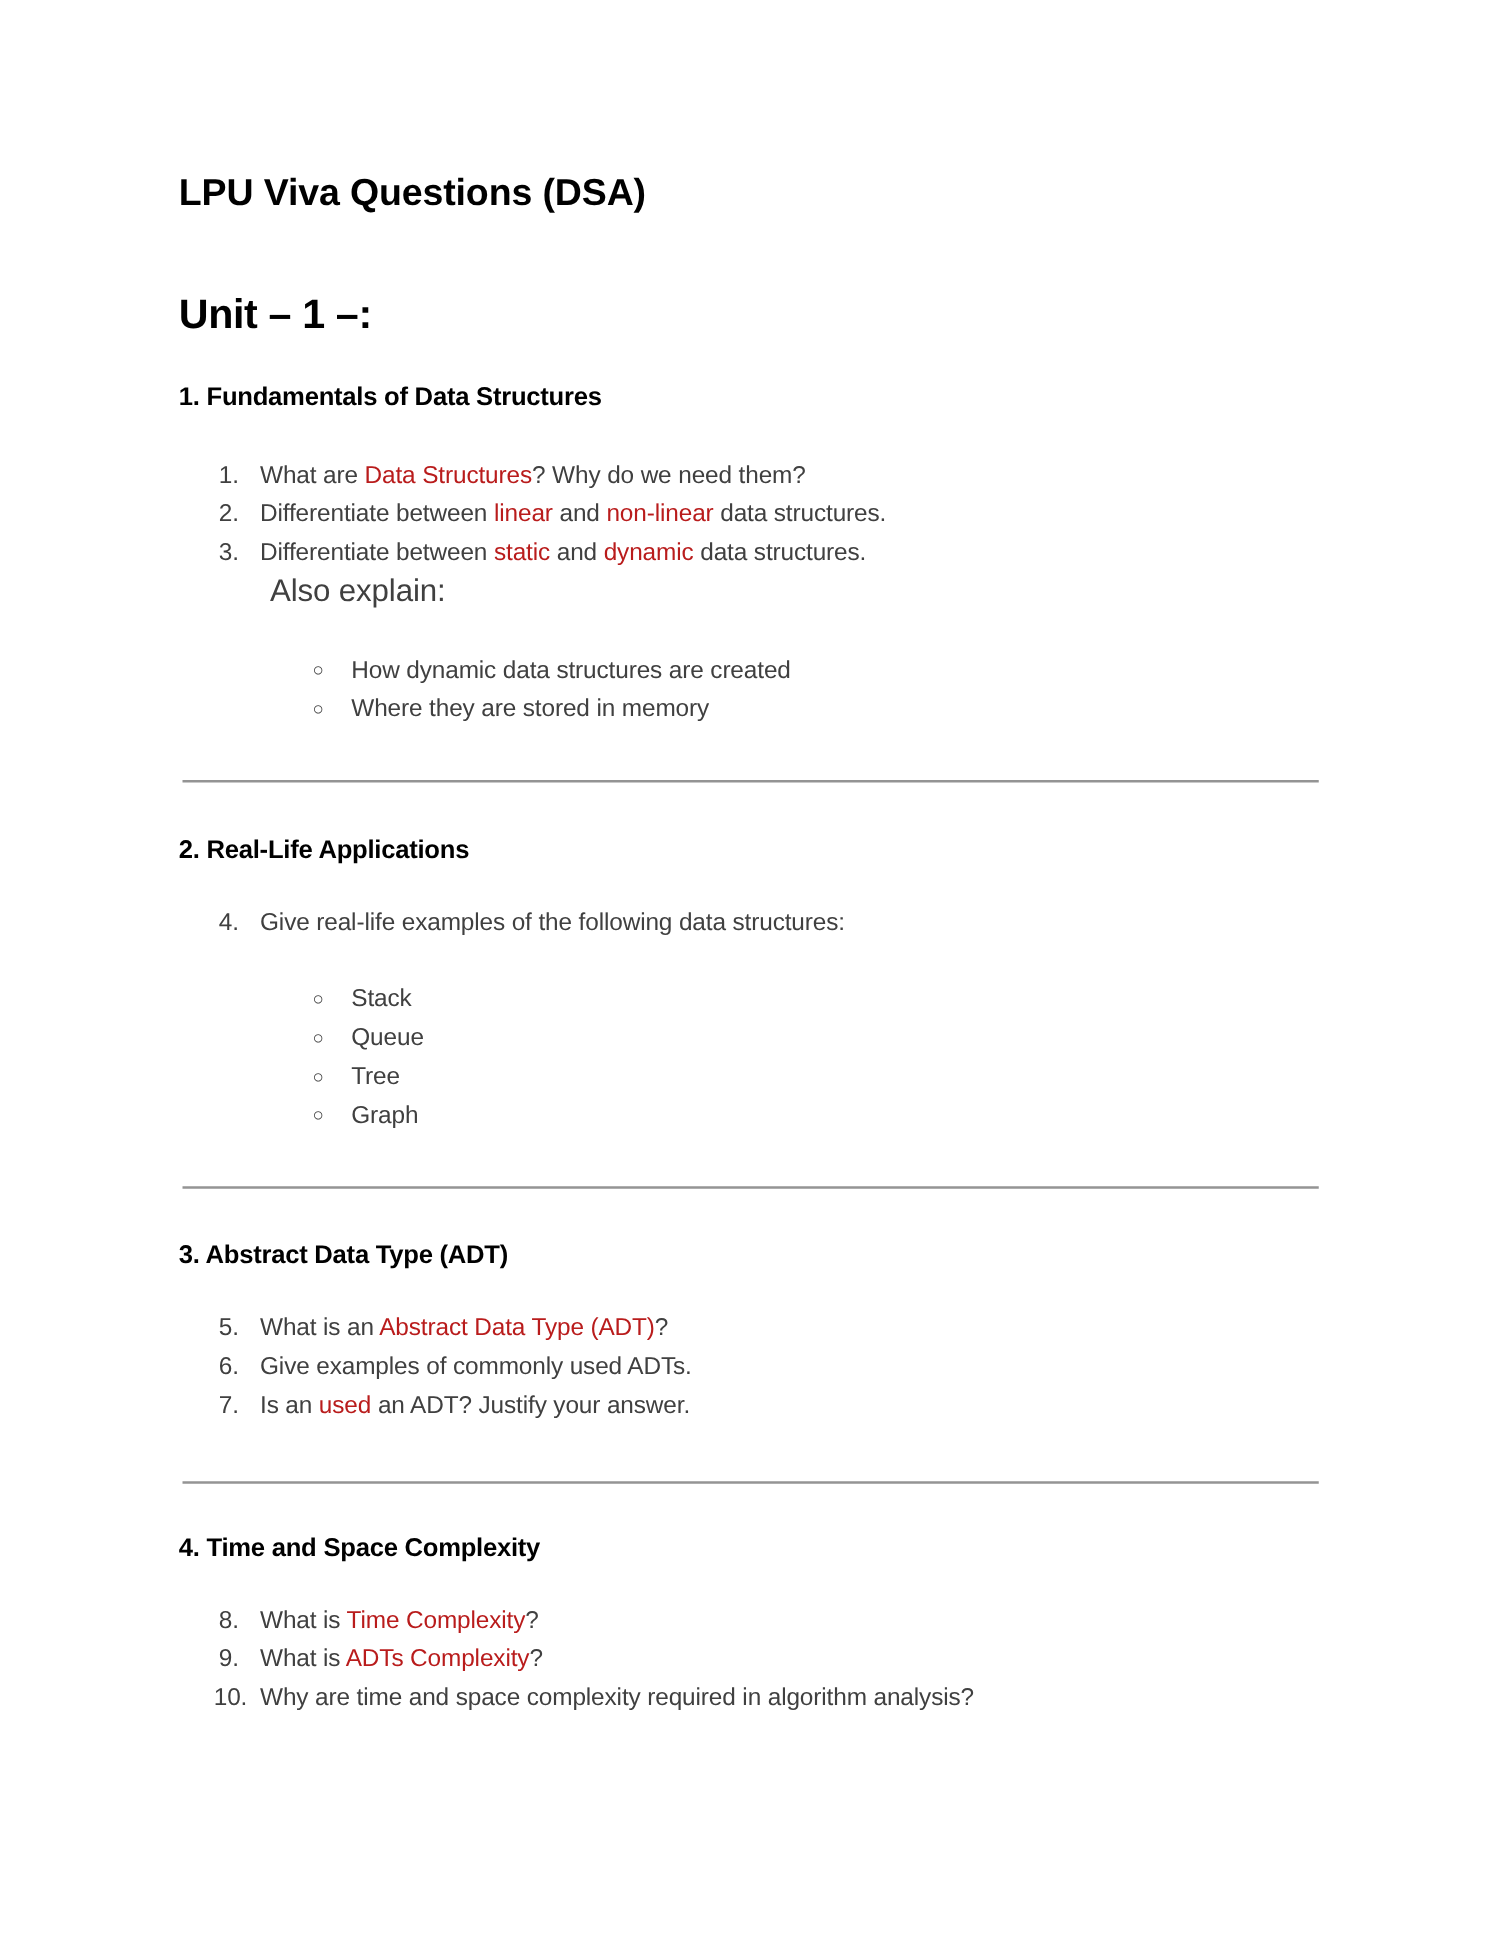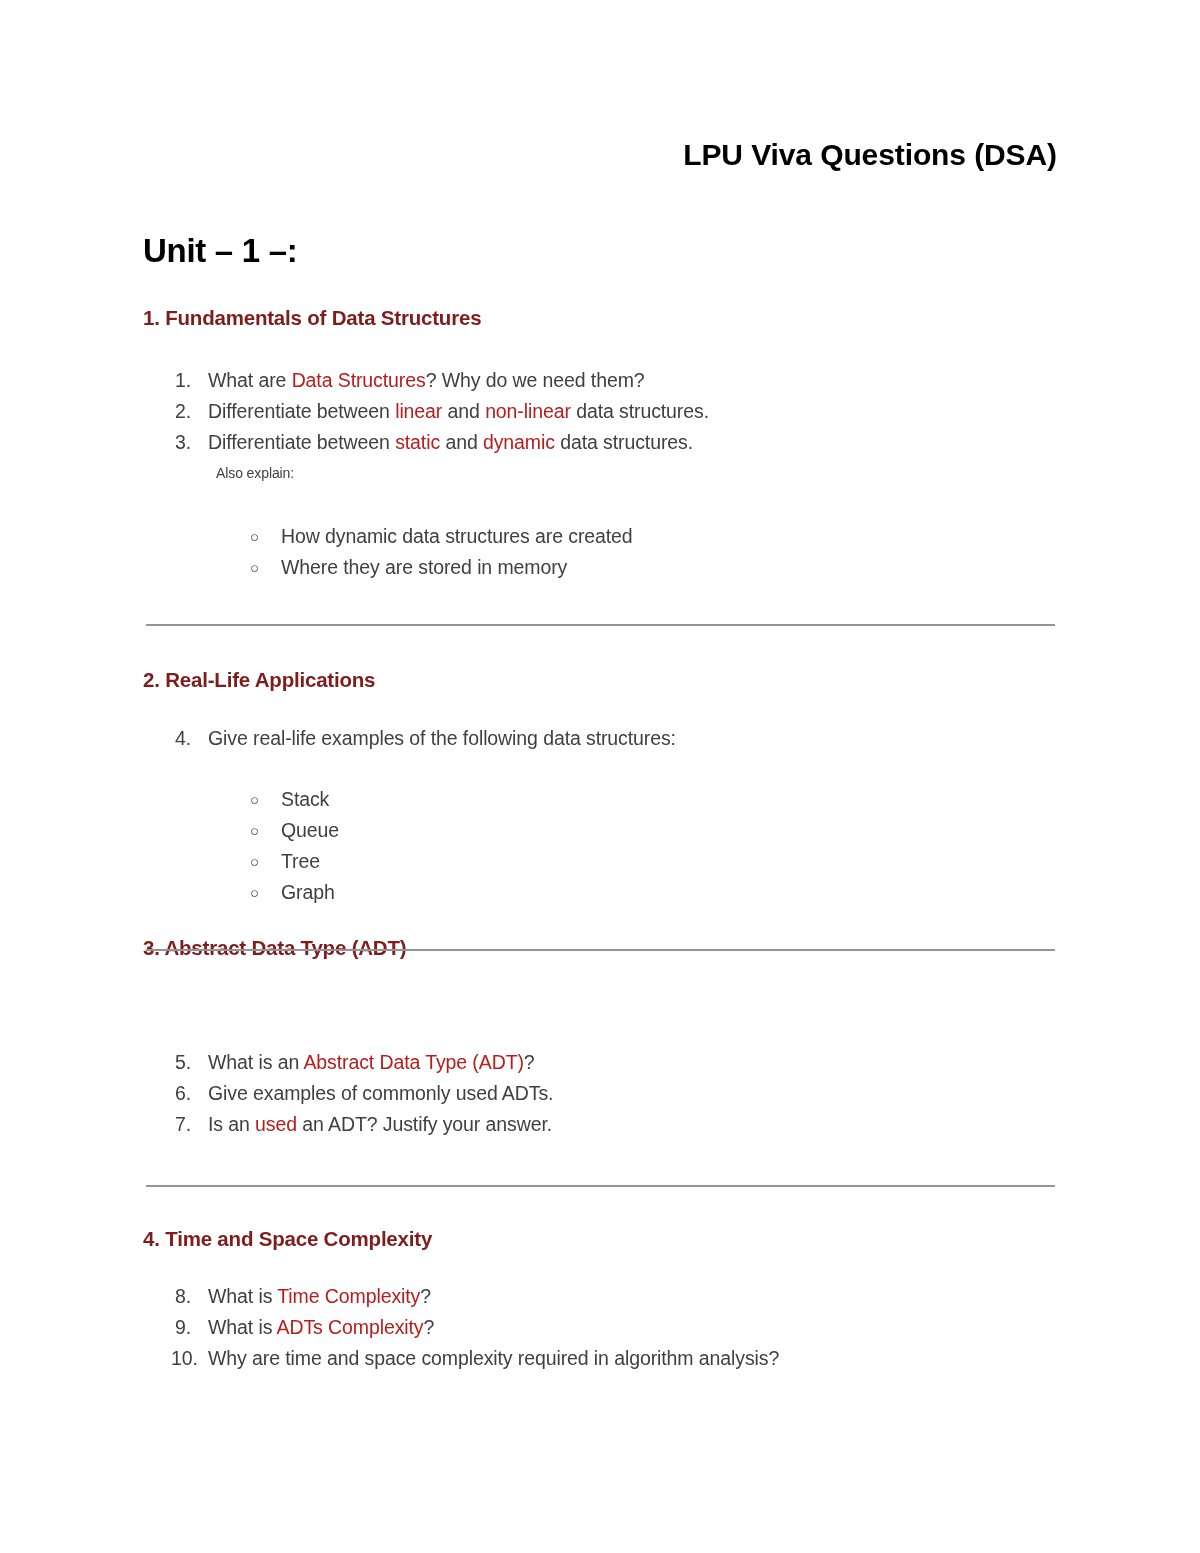--- a/index.html
+++ b/index.html
@@ -22,21 +22,21 @@
     overflow: hidden;
     box-sizing: border-box;
   }
 
   
   .doc-title {
     position: absolute;
     left: 143px;
     top: 138px;
     width: 914px;
-    text-align: right;
+    text-align: left;
     font-size: 30px;
     font-weight: bold;
     color: #000000;
     letter-spacing: -0.1px;
     white-space: nowrap;
   }
 
   
   .unit-heading {
     position: absolute;
@@ -49,21 +49,21 @@
     white-space: nowrap;
     text-align: center;
   }
 
   
   .section-heading {
     position: absolute;
     left: 143px;
     font-size: 20.5px;
     font-weight: bold;
-    color: #7f1d1d;
+    color: #000000;
     letter-spacing: -0.2px;
     white-space: nowrap;
   }
 
   
   .hrule {
     position: absolute;
     left: 146px;
     width: 909px;
     height: 0;
@@ -107,21 +107,21 @@
   }
   .oitem b {
     color: #b91c1c;
     font-weight: normal;
   }
 
   
   .cont-line {
     display: block;
     margin-left: 216px;
-    font-size: 14px;
+    font-size: 25px;
     line-height: 31px;
     color: #404040;
   }
 
   
   .sublist {
     position: absolute;
     left: 0;
     width: 1060px;
   }
@@ -202,21 +202,21 @@
         </div>
         <div class="subitem">
           <span class="bullet">○</span>
           <span class="stext">Tree</span>
         </div>
         <div class="subitem">
           <span class="bullet">○</span>
           <span class="stext">Graph</span>
         </div>
       </div>
-      <div class="section-heading" style="top: 936px;">3. Abstract Data Type (ADT)</div>
+      <div class="section-heading" style="top: 992px;">3. Abstract Data Type (ADT)</div>
       <div class="olist" style="top: 1047px;">
         <div class="oitem">
           <span class="marker">5.</span>
           <span class="otext"><span>What is an </span><b>Abstract Data Type (ADT)</b><span>?</span></span>
         </div>
         <div class="oitem">
           <span class="marker">6.</span>
           <span class="otext"><span>Give examples of commonly used ADTs.</span></span>
         </div>
         <div class="oitem">

